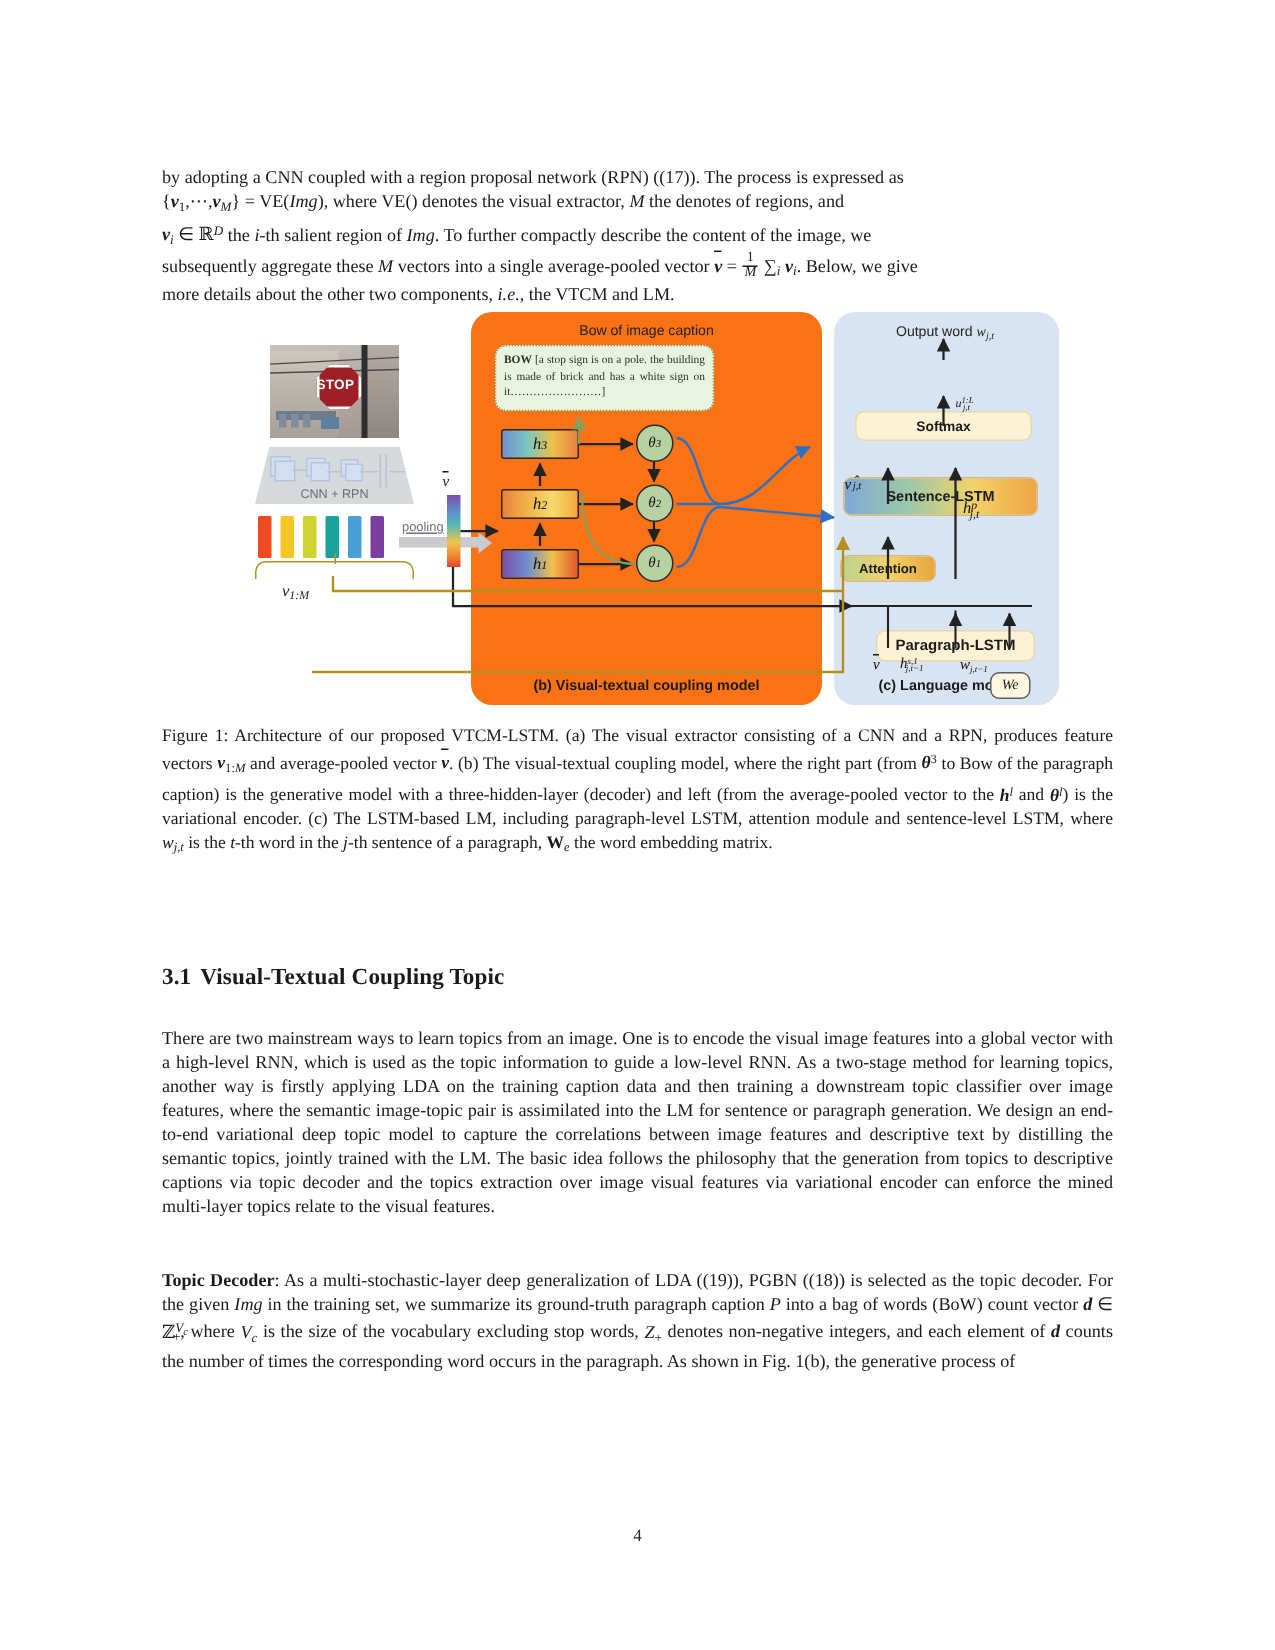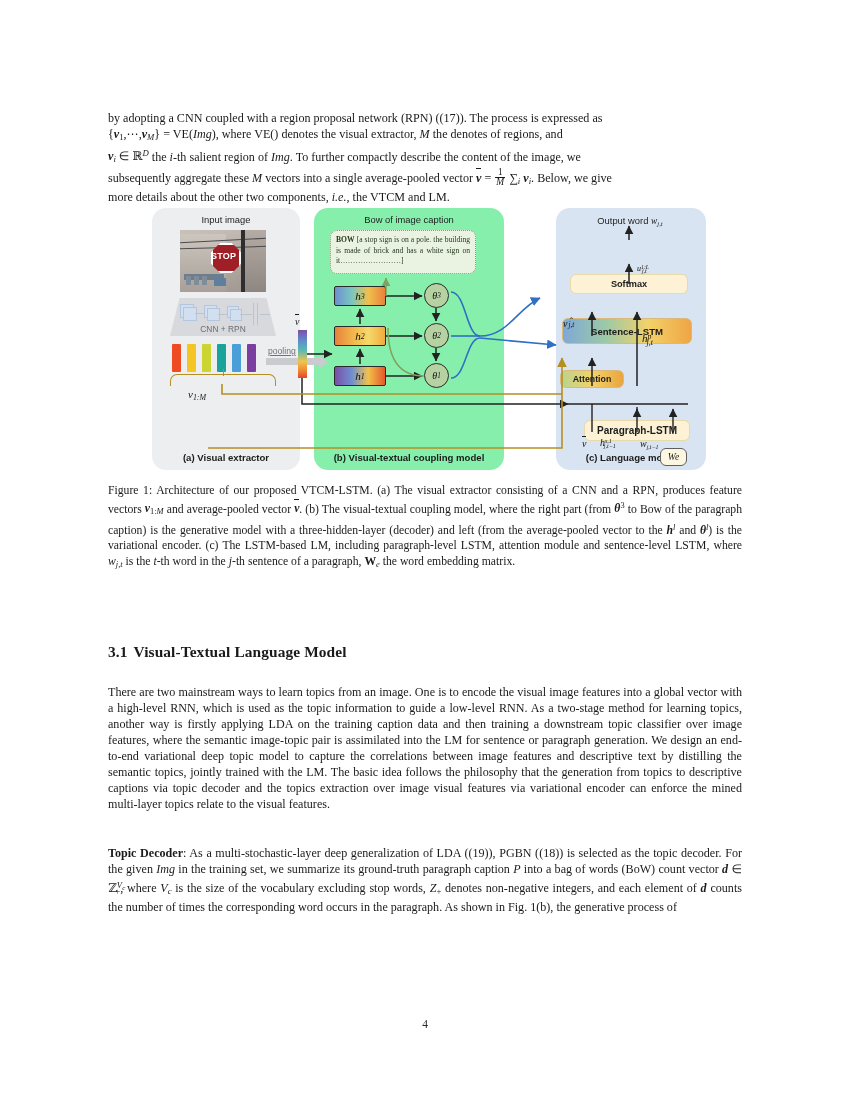--- a/index.html
+++ b/index.html
@@ -68,21 +68,21 @@
     top: 208px;
     width: 560px;
     height: 262px;
   }
   .panel {
     position: absolute;
     border-radius: 14px;
     box-sizing: border-box;
   }
   #panel-a { left: 4px;   top: 0px; width: 148px; height: 262px; background: #eceef0; }
-  #panel-b { left: 166px; top: 0px; width: 190px; height: 262px; background: #86efac; }
+  #panel-b { left: 166px; top: 0px; width: 234px; height: 262px; background: #f97316; }
   #panel-c { left: 408px; top: 0px; width: 150px; height: 262px; background: #d9e4f2; }
 
   .panel-top-title {
     position: absolute;
     width: 100%;
     text-align: center;
     top: 6px;
     font-family: "Liberation Sans", sans-serif;
     font-size: 9.4px;
     color: #222;
@@ -300,24 +300,20 @@
         <span class="frac"><span class="num">1</span><span class="den mi">M</span></span>
         ∑<sub><span class="mi">i</span></sub> <span class="bmi">v</span><sub><span class="mi">i</span></sub></span><span>. Below, we give</span>
       <br>
       <span>more details about the other two components,</span>
       <span class="it">i.e.</span><span>, the VTCM and LM.</span>
     </p>
   </div>
 
   <div id="figure">
 
-    <div class="panel" id="panel-a">
-      <div class="panel-top-title">Input image</div>
-      <div class="panel-bot-title">(a) Visual extractor</div>
-    </div>
 
     <div class="panel" id="panel-b">
       <div class="panel-top-title">Bow of image caption</div>
       <div class="panel-bot-title">(b) Visual-textual coupling model</div>
     </div>
 
     <div class="panel" id="panel-c">
       <div class="panel-bot-title">(c) Language model</div>
     </div>
 
@@ -492,21 +488,21 @@
         <path d="M414,186 L414,150" marker-end="url(#ago)"></path>
       </g>
     </svg>
   </div>
 
   <div id="caption">
     <span>Figure 1:</span><span> Architecture of our proposed VTCM-LSTM. (a) The visual extractor consisting of a CNN and a RPN, produces feature vectors </span><span><span class="bmi">v</span><sub>1:<span class="mi">M</span></sub></span><span> and average-pooled vector </span><span class="bmi ovl">v</span><span>. (b) The visual-textual coupling model, where the right part (from </span><span><span class="bmi">θ</span><sup>3</sup></span><span> to Bow of the paragraph caption) is the generative model with a three-hidden-layer (decoder) and left (from the average-pooled vector to the </span><span><span class="bmi">h</span><sup><span class="mi">l</span></sup></span><span> and </span><span><span class="bmi">θ</span><sup><span class="mi">l</span></sup></span><span>) is the variational encoder. (c) The LSTM-based LM, including paragraph-level LSTM, attention module and sentence-level LSTM, where </span><span><span class="mi">w</span><sub><span class="mi">j,t</span></sub></span><span> is the </span><span class="it">t</span><span>-th word in the </span><span class="it">j</span><span>-th sentence of a paragraph, </span><span><span class="bf">W</span><sub><span class="mi">e</span></sub></span><span> the word embedding matrix.</span>
   </div>
 
   <div id="sec31">
-    <span class="num">3.1</span><span>Visual-Textual Language Model</span>
+    <span class="num">3.1</span><span>Visual-Textual Coupling Topic</span>
   </div>
 
   <div id="para1">
     <p class="body">There are two mainstream ways to learn topics from an image. One is to encode the visual image features into a global vector with a high-level RNN, which is used as the topic information to guide a low-level RNN. As a two-stage method for learning topics, another way is firstly applying LDA on the training caption data and then training a downstream topic classifier over image features, where the semantic image-topic pair is assimilated into the LM for sentence or paragraph generation. We design an end-to-end variational deep topic model to capture the correlations between image features and descriptive text by distilling the semantic topics, jointly trained with the LM. The basic idea follows the philosophy that the generation from topics to descriptive captions via topic decoder and the topics extraction over image visual features via variational encoder can enforce the mined multi-layer topics relate to the visual features.</p>
   </div>
 
   <div id="para2">
     <p class="body">
       <span class="bf">Topic Decoder</span><span>: As a multi-stochastic-layer deep generalization of LDA ((19)), PGBN ((18)) is selected as the topic decoder. For the given </span><span class="it">Img</span><span> in the training set, we summarize its ground-truth paragraph caption </span><span class="mi">P</span><span> into a bag of words (BoW) count vector </span><span><span class="bmi">d</span> ∈ <span class="bbb">ℤ</span><sup><span class="mi">V</span><sub class="mi" style="font-size:0.8em;">c</sub></sup><sub style="margin-left:-10px;">+</sub></span><span>, where </span><span><span class="mi">V</span><sub><span class="mi">c</span></sub></span><span> is the size of the vocabulary excluding stop words, </span><span><span class="mi">Z</span><sub>+</sub></span><span> denotes non-negative integers, and each element of </span><span class="bmi">d</span><span> counts the number of times the corresponding word occurs in the paragraph. As shown in Fig. 1(b), the generative process of</span>
     </p>

